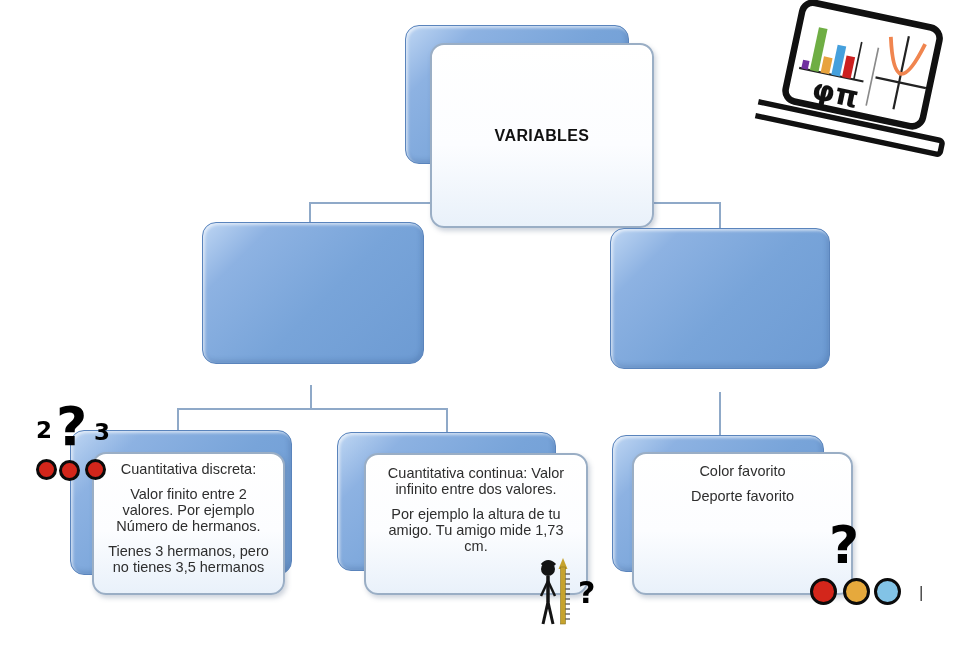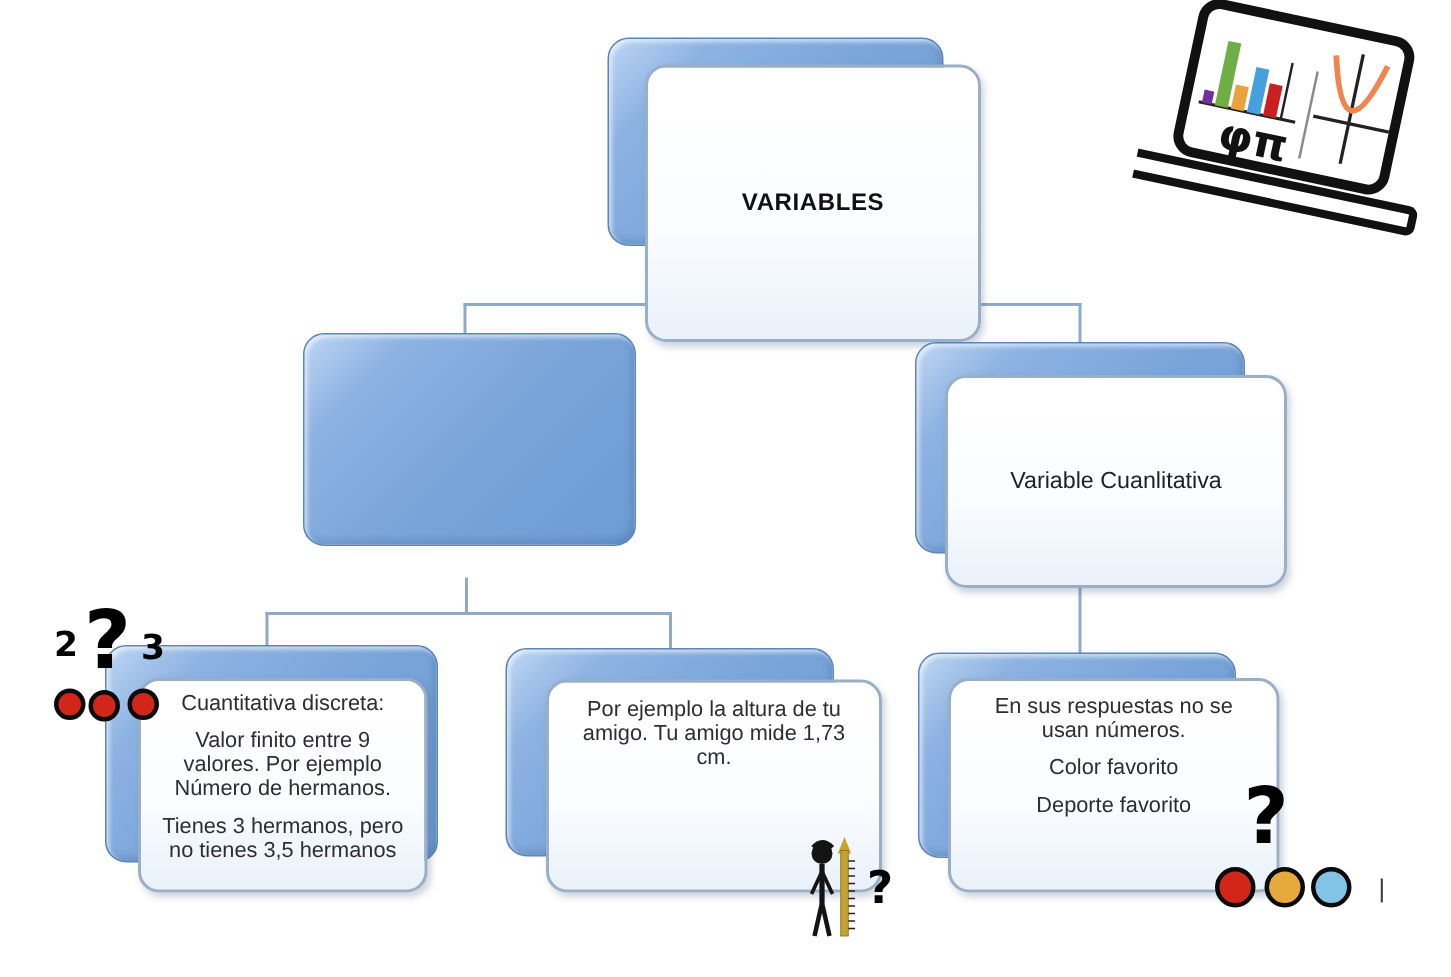--- a/index.html
+++ b/index.html
@@ -56,44 +56,41 @@
   <div class="line" style="left:719px;top:392px;width:2px;height:44px;"></div>
 
   <div class="bluecard" style="left:405px;top:25px;width:222px;height:137px;"></div>
   <div class="facecard" style="left:430px;top:43px;width:224px;height:185px;">
     <span class="root-label">VARIABLES</span>
   </div>
 
   <div class="bluecard" style="left:202px;top:222px;width:220px;height:140px;"></div>
 
   <div class="bluecard" style="left:610px;top:228px;width:218px;height:139px;"></div>
-  <div class="facecard" style="left:630px;top:250px;width:228px;height:142px;">
-    <span class="branch-label">Variable Cuanlitativa</span>
-  </div>
 
   <div class="bluecard" style="left:70px;top:430px;width:220px;height:143px;"></div>
   <div class="facecard toplabel" style="left:92px;top:452px;width:193px;height:143px;">
     <div class="leaf-body">
       <p>Cuantitativa discreta:</p>
-      <p>Valor finito entre 9 valores. Por ejemplo Número de hermanos.</p>
+      <p>Valor finito entre 2 valores. Por ejemplo Número de hermanos.</p>
       <p>Tienes 3 hermanos, pero no tienes 3,5 hermanos</p>
     </div>
   </div>
 
   <div class="bluecard" style="left:337px;top:432px;width:217px;height:137px;"></div>
   <div class="facecard toplabel" style="left:364px;top:453px;width:224px;height:142px;">
     <div class="leaf-body" style="padding-top:11px;">
+      <p>Cuantitativa continua: Valor infinito entre dos valores.</p>
       <p>Por ejemplo la altura de tu amigo. Tu amigo mide 1,73 cm.</p>
     </div>
   </div>
 
   <div class="bluecard" style="left:612px;top:435px;width:210px;height:135px;"></div>
   <div class="facecard toplabel" style="left:632px;top:452px;width:221px;height:143px;">
     <div class="leaf-body" style="padding-top:10px;">
-      <p>En sus respuestas no se usan números.</p>
       <p>Color favorito</p>
       <p>Deporte favorito</p>
     </div>
   </div>
 
   <span class="numglyph" style="left:36px;top:419px;">2</span>
   <span class="qmark" style="left:56px;top:400px;font-size:54px;">?</span>
   <span class="numglyph" style="left:94px;top:421px;">3</span>
   <div class="dot" style="left: 36px; top: 459px; width: 21px; height: 21px; background: rgb(211, 38, 27);"></div>
   <div class="dot" style="left: 59px; top: 460px; width: 21px; height: 21px; background: rgb(211, 38, 27);"></div>

